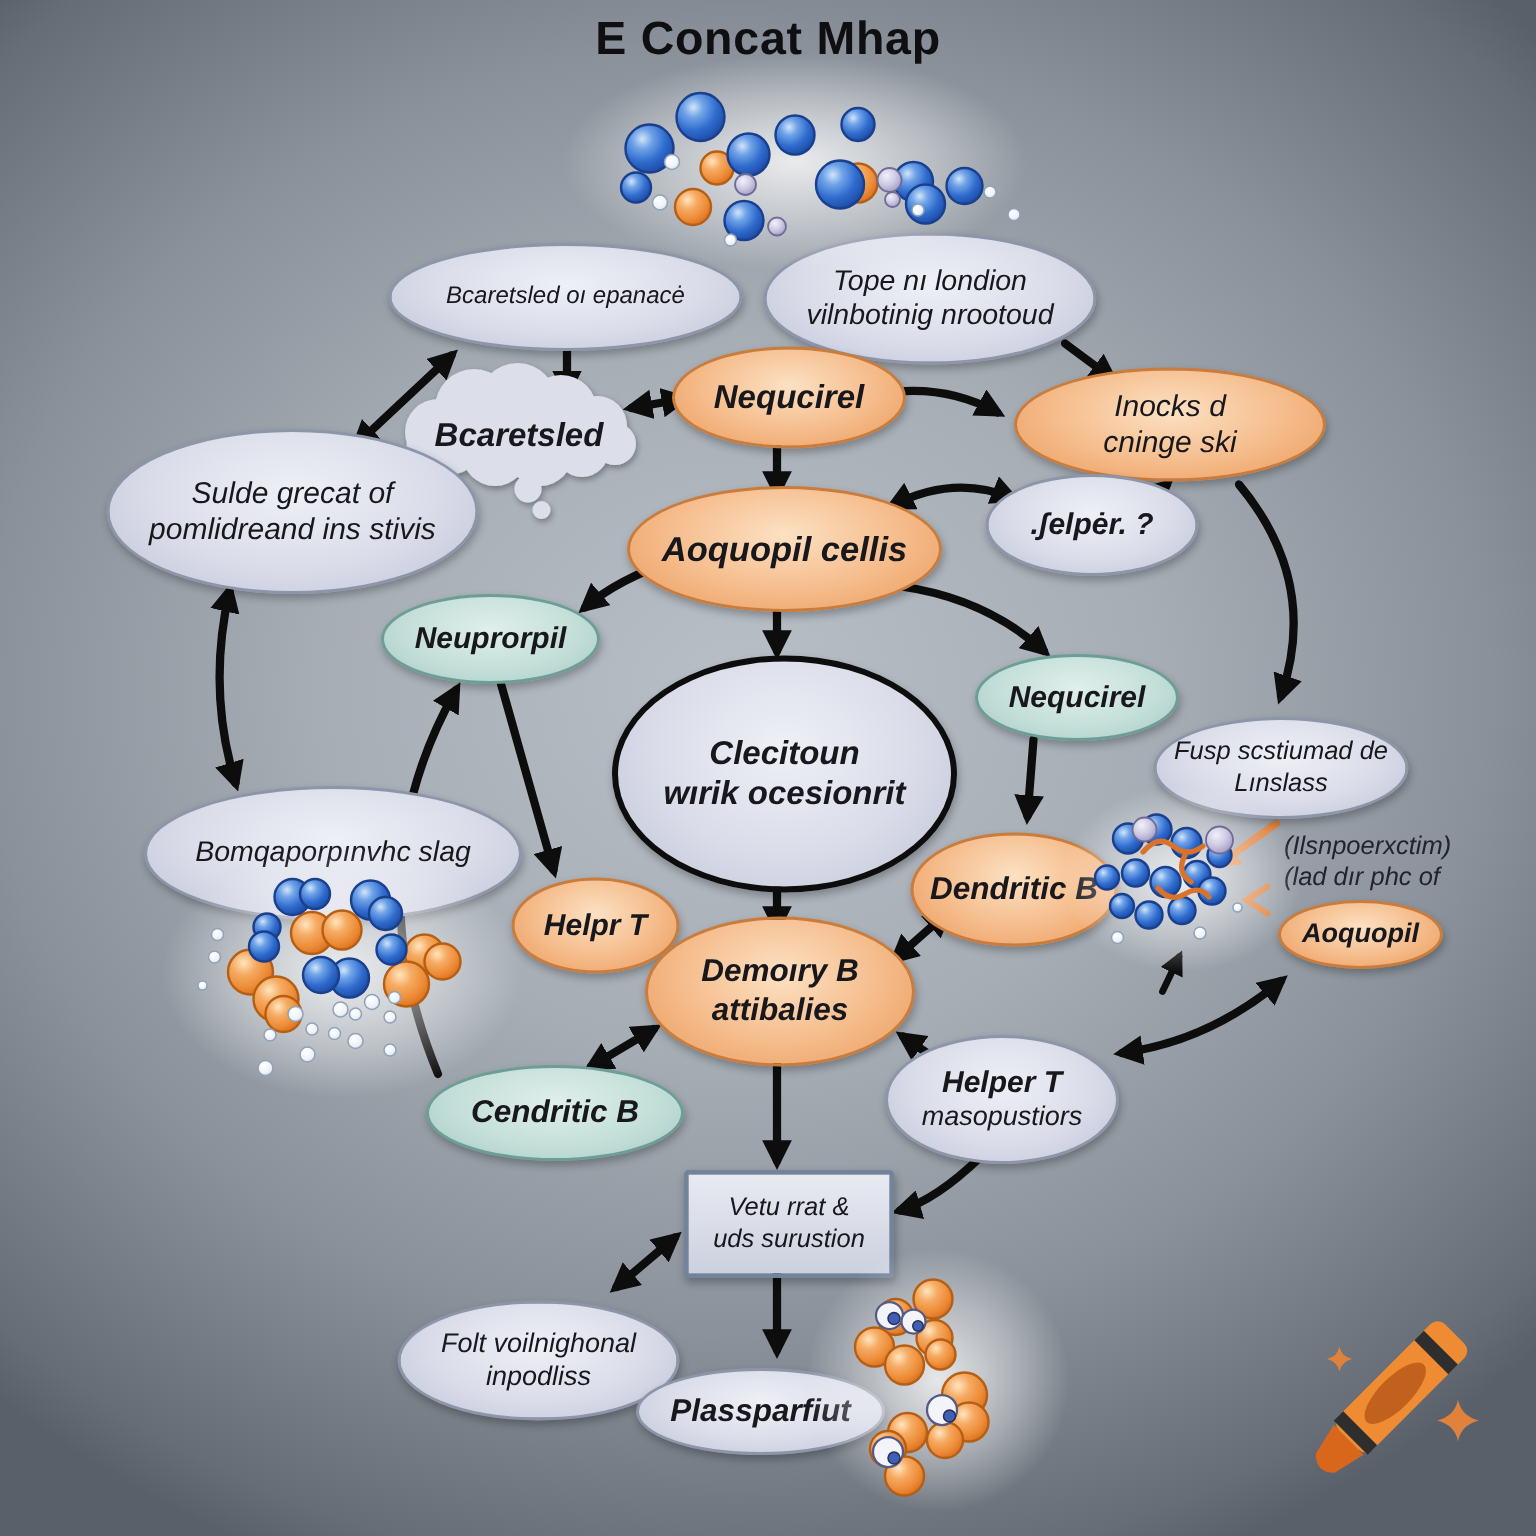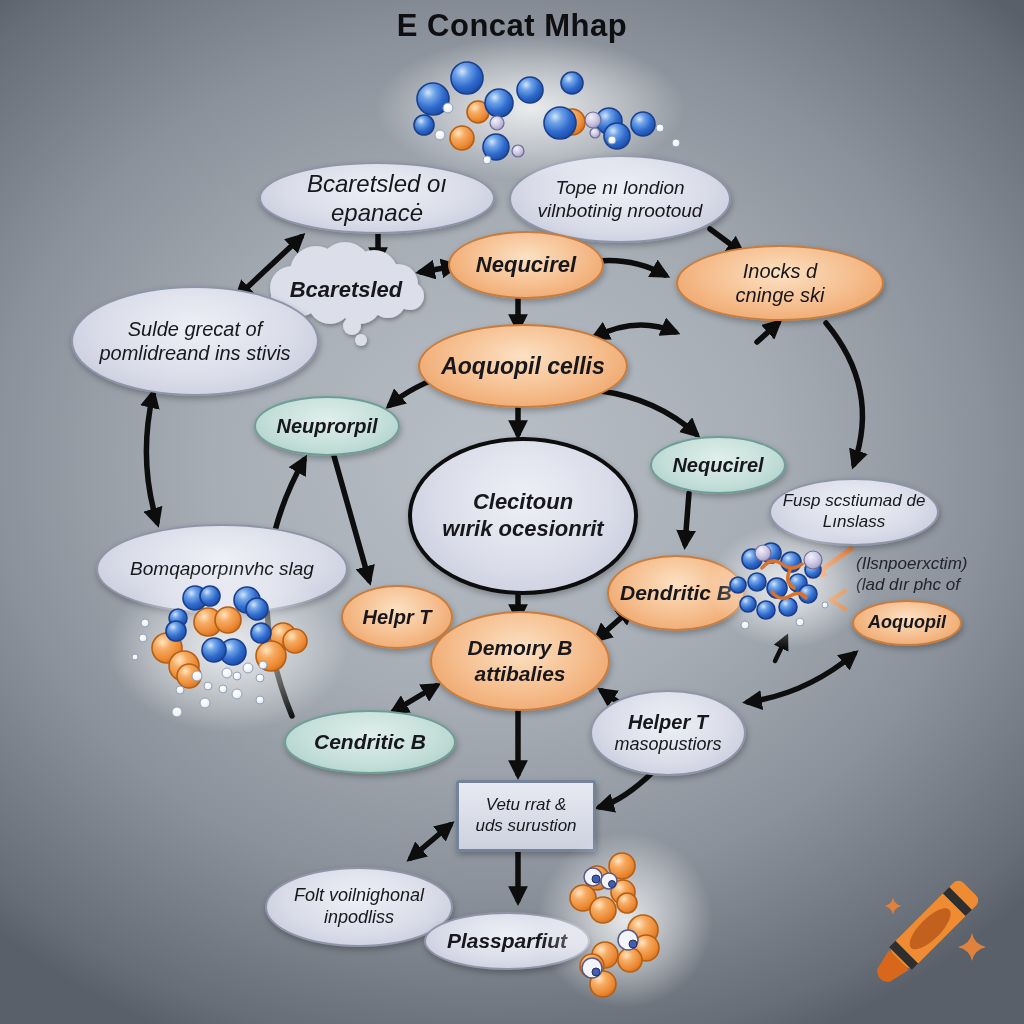--- a/index.html
+++ b/index.html
@@ -118,21 +118,21 @@
       <circle cx="388" cy="300" r="18"></circle>
         <circle cx="360" cy="302" r="22"></circle>
         <circle cx="330" cy="302" r="22"></circle>
       <circle cx="302" cy="300" r="16"></circle>
         <circle cx="283" cy="296" r="12"></circle>
       <circle cx="352" cy="326" r="9"></circle>
         <circle cx="361" cy="340" r="6"></circle>
     </g>
   </svg>
 
-  <div class="node ellipse lav" style="left:259px;top:162px;width:232px;height:68px;font-size:24px">
+  <div class="node ellipse lav" style="left:259px;top:162px;width:232px;height:68px;font-size:16px">
     <span>Bcaretsled oı epanacė</span>
   </div>
 
   <div class="node ellipse lav" style="left:509px;top:155px;width:218px;height:84px;font-size:19px">
     <span>Tope nı londion</span>
     <span>vilnbotinig nrootoud</span>
   </div>
 
   <div class="node ellipse orange bold" style="left:448px;top:231px;width:152px;height:64px;font-size:22px">
     <span>Nequcirel</span>
@@ -149,20 +149,23 @@
 
   <div class="node ellipse lav" style="left:71px;top:286px;width:244px;height:106px;font-size:20px">
     <span>Sulde grecat of</span>
     <span>pomlidreand ins stivis</span>
   </div>
 
   <div class="node ellipse orange bold" style="left:418px;top:324px;width:206px;height:80px;font-size:23px">
     <span>Aoquopil cellis</span>
   </div>
 
+  <div class="node ellipse lav sb" style="left:657px;top:316px;width:138px;height:64px;font-size:20px">
+    <span>.ʃelpėr. ?</span>
+  </div>
 
   <div class="node ellipse teal bold" style="left:254px;top:396px;width:142px;height:56px;font-size:20px">
     <span>Neuprorpil</span>
   </div>
 
   <div class="node ellipse teal bold" style="left:650px;top:436px;width:132px;height:54px;font-size:20px">
     <span>Nequcirel</span>
   </div>
 
   <div class="node ellipse lav macp bold" style="left:408px;top:437px;width:222px;height:150px;font-size:22px">

